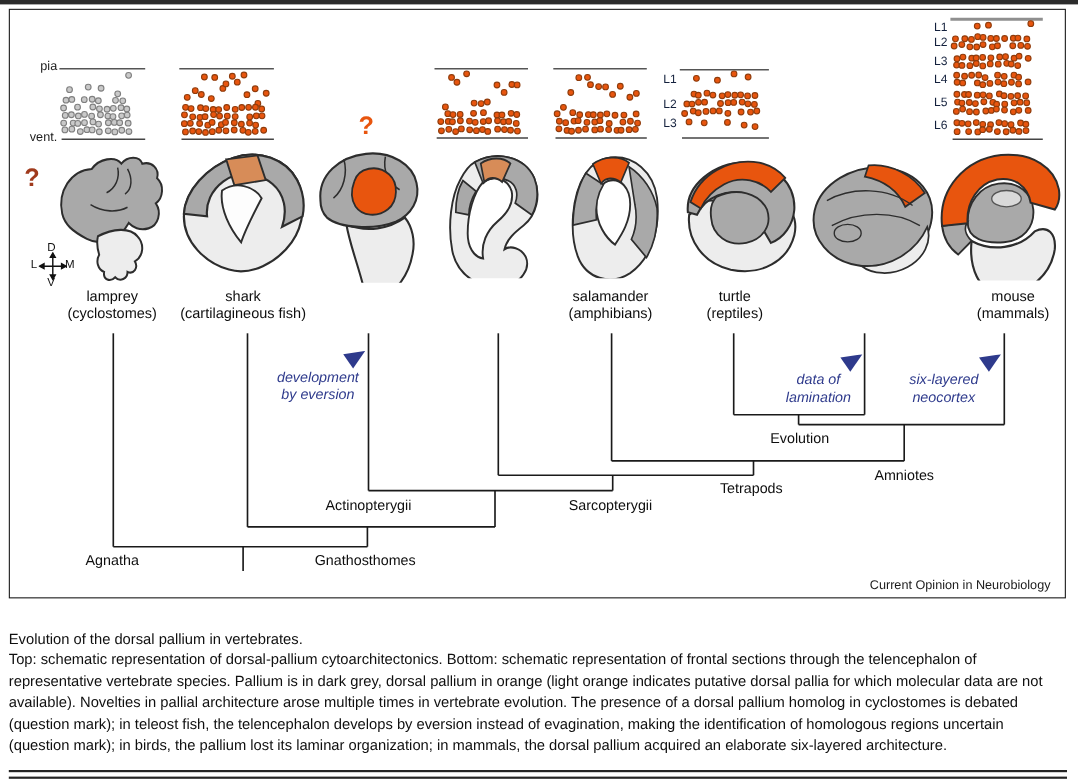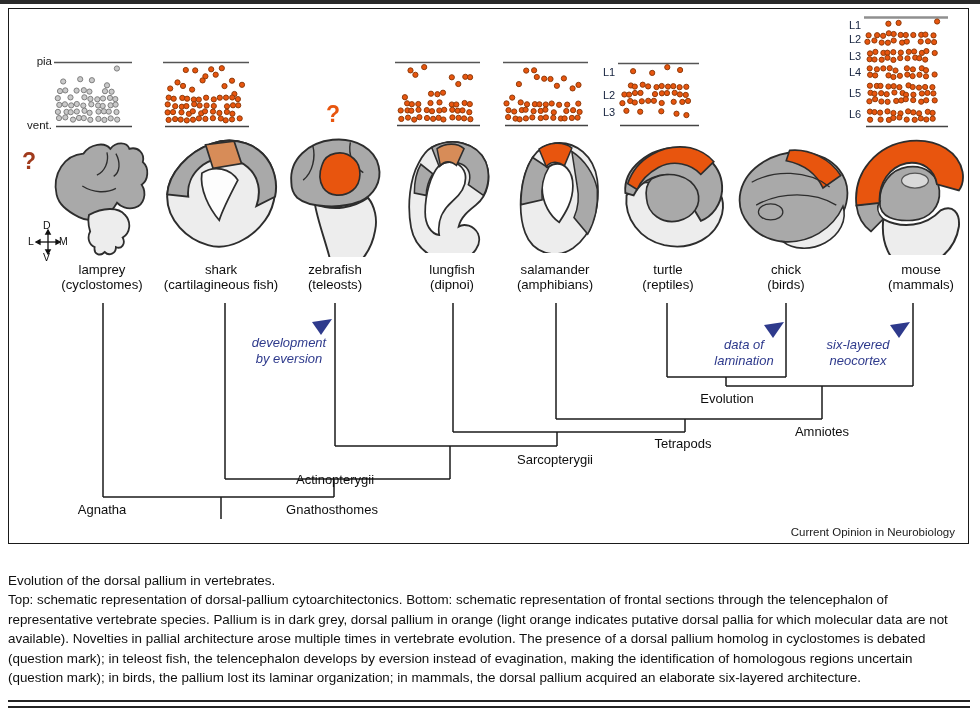--- a/index.html
+++ b/index.html
@@ -519,32 +519,29 @@
   <svg class="abs" style="left:843px;top:131px" width="122" height="124" viewBox="0 0 100 100" preserveAspectRatio="none">
     <path d="M33,71 C48,79 68,77 80,64 C90,59 96,66 95,77 C92,97 73,112 54,110 C38,108 31,90 33,71 Z" fill="#ededed" stroke="#2d2d2d" stroke-width="1.6"></path>
     <path d="M30,57 C30,43 39,31 53,29 C68,27 78,36 79,48 C80,61 71,71 57,72 C43,73 30,70 30,57 Z" fill="#a9a9a9" stroke="#2d2d2d" stroke-width="1.4"></path>
     <path d="M11,60 C12,68 16,76 23,81 L33,71 C28,66 27,62 30,57 Z" fill="#a9a9a9" stroke="#2d2d2d" stroke-width="1.4"></path>
     <path d="M11,60 C8,33 28,11 55,8 C79,6 95,18 98,33 C99,39 98,44 95,48 L77,43 C75,31 65,24 52,26 C38,29 29,42 30,58 Z" fill="#e8550e" stroke="#2d2d2d" stroke-width="1.5"></path>
     <path d="M48,40 a11,6 0 1 0 22,0 a11,6 0 1 0 -22,0" fill="#d9d9d9" stroke="#555" stroke-width="1"></path>
   </svg>
 
   <div class="abs species" style="left:27px;top:262px"><span>lamprey</span><br><span>(cyclostomes)</span></div>
   <div class="abs species" style="left:146px;top:262px"><span>shark</span><br><span>(cartilagineous fish)</span></div>
-  <div class="abs species" style="left:260px;top:262px"><span>zebrafish</span><br><span>(teleosts)</span></div>
-  <div class="abs species" style="left:377px;top:262px"><span>lungfish</span><br><span>(dipnoi)</span></div>
   <div class="abs species" style="left:480px;top:262px"><span>salamander</span><br><span>(amphibians)</span></div>
   <div class="abs species" style="left:593px;top:262px"><span>turtle</span><br><span>(reptiles)</span></div>
-  <div class="abs species" style="left:711px;top:262px"><span>chick</span><br><span>(birds)</span></div>
   <div class="abs species" style="left:846px;top:262px"><span>mouse</span><br><span>(mammals)</span></div>
 
   <div class="abs clade" style="left:727px;top:391px">Evolution</div>
   <div class="abs clade" style="left:822px;top:424px">Amniotes</div>
   <div class="abs clade" style="left:683px;top:436px">Tetrapods</div>
   <div class="abs clade" style="left:555px;top:452px">Sarcopterygii</div>
-  <div class="abs clade" style="left:335px;top:472px">Actinopterygii</div>
+  <div class="abs clade" style="left:335px;top:452px">Actinopterygii</div>
   <div class="abs clade" style="left:332px;top:502px">Gnathosthomes</div>
   <div class="abs clade" style="left:102px;top:502px">Agnatha</div>
 
   <div class="abs anno" style="left:289px;top:335px">
     <span>development</span><br><span>by eversion</span>
   </div>
   <svg class="abs" style="left:311px;top:319px" width="22" height="18" viewBox="0 0 22 18">
     <polygon points="1,3 21,0 10,16" fill="#2e3a8c"></polygon>
   </svg>
 

